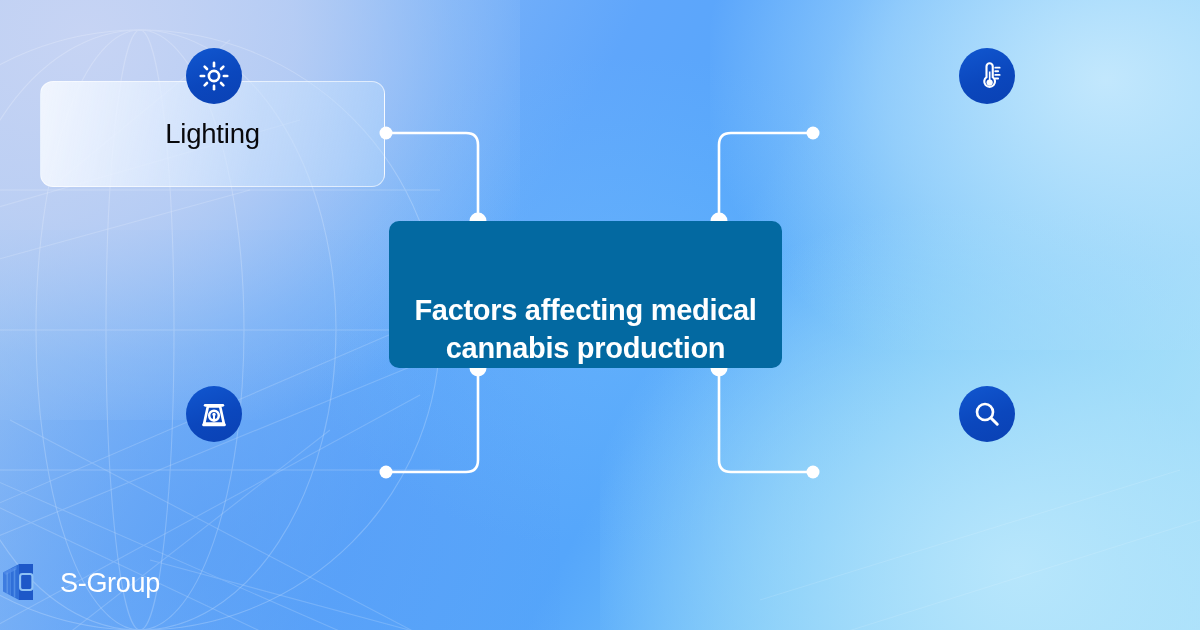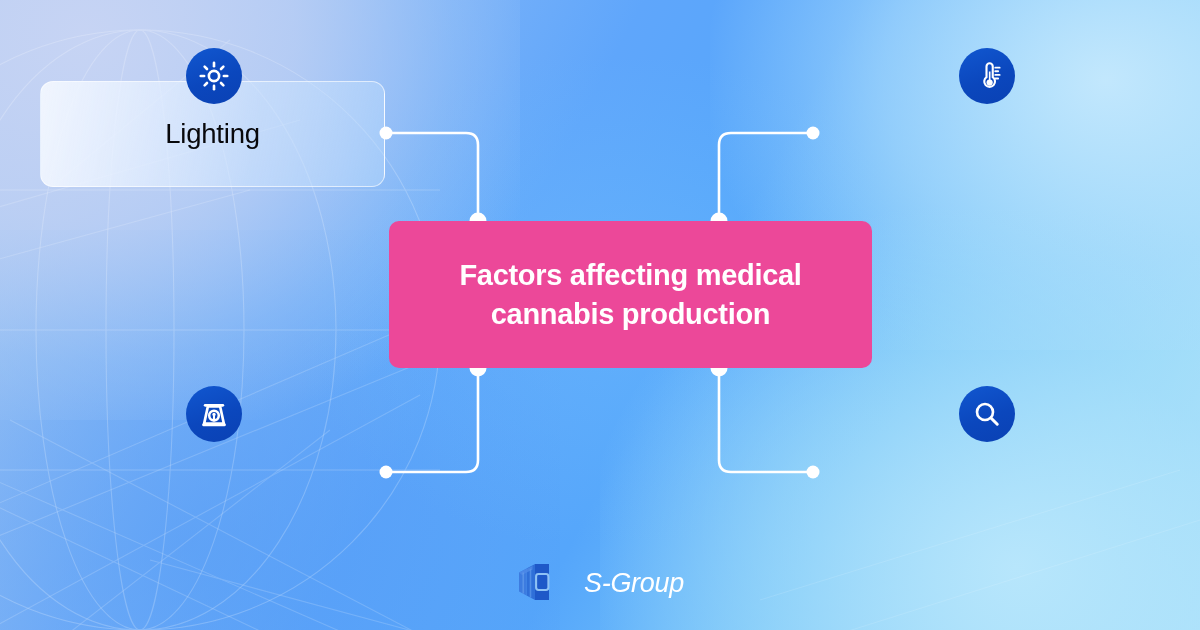--- a/index.html
+++ b/index.html
@@ -144,26 +144,26 @@
     justify-content: center;
     z-index: 5;
   }
   .badge svg { display: block; }
 
   
   .center-box {
     position: absolute;
     left: 389px;
     top: 221px;
-    width: 483px;
+    width: 393px;
     height: 147px;
-    background: #ec4899;
+    background: #0369a1;
     border-radius: 10px;
     display: flex;
-    align-items: center;
+    align-items: flex-end;
     justify-content: center;
     z-index: 4;
   }
   .center-label {
     color: #ffffff;
     font-size: 29px;
     font-weight: 700;
     line-height: 1.33;
     text-align: center;
     letter-spacing: -0.3px;
@@ -179,24 +179,23 @@
   }
 
   
   .footer {
     position: absolute;
     left: 0;
     right: 0;
     bottom: 26px;
     display: flex;
     align-items: center;
-    justify-content: center;
-    gap: 28px;
+    justify-content: flex-start;
+    gap: 20px;
     z-index: 6;
-    font-style: italic;
   }
   .logo-text {
     color: #ffffff;
     font-size: 27px;
     font-weight: 500;
     letter-spacing: -0.3px;
   }
 </style>
 </head>
 <body>

